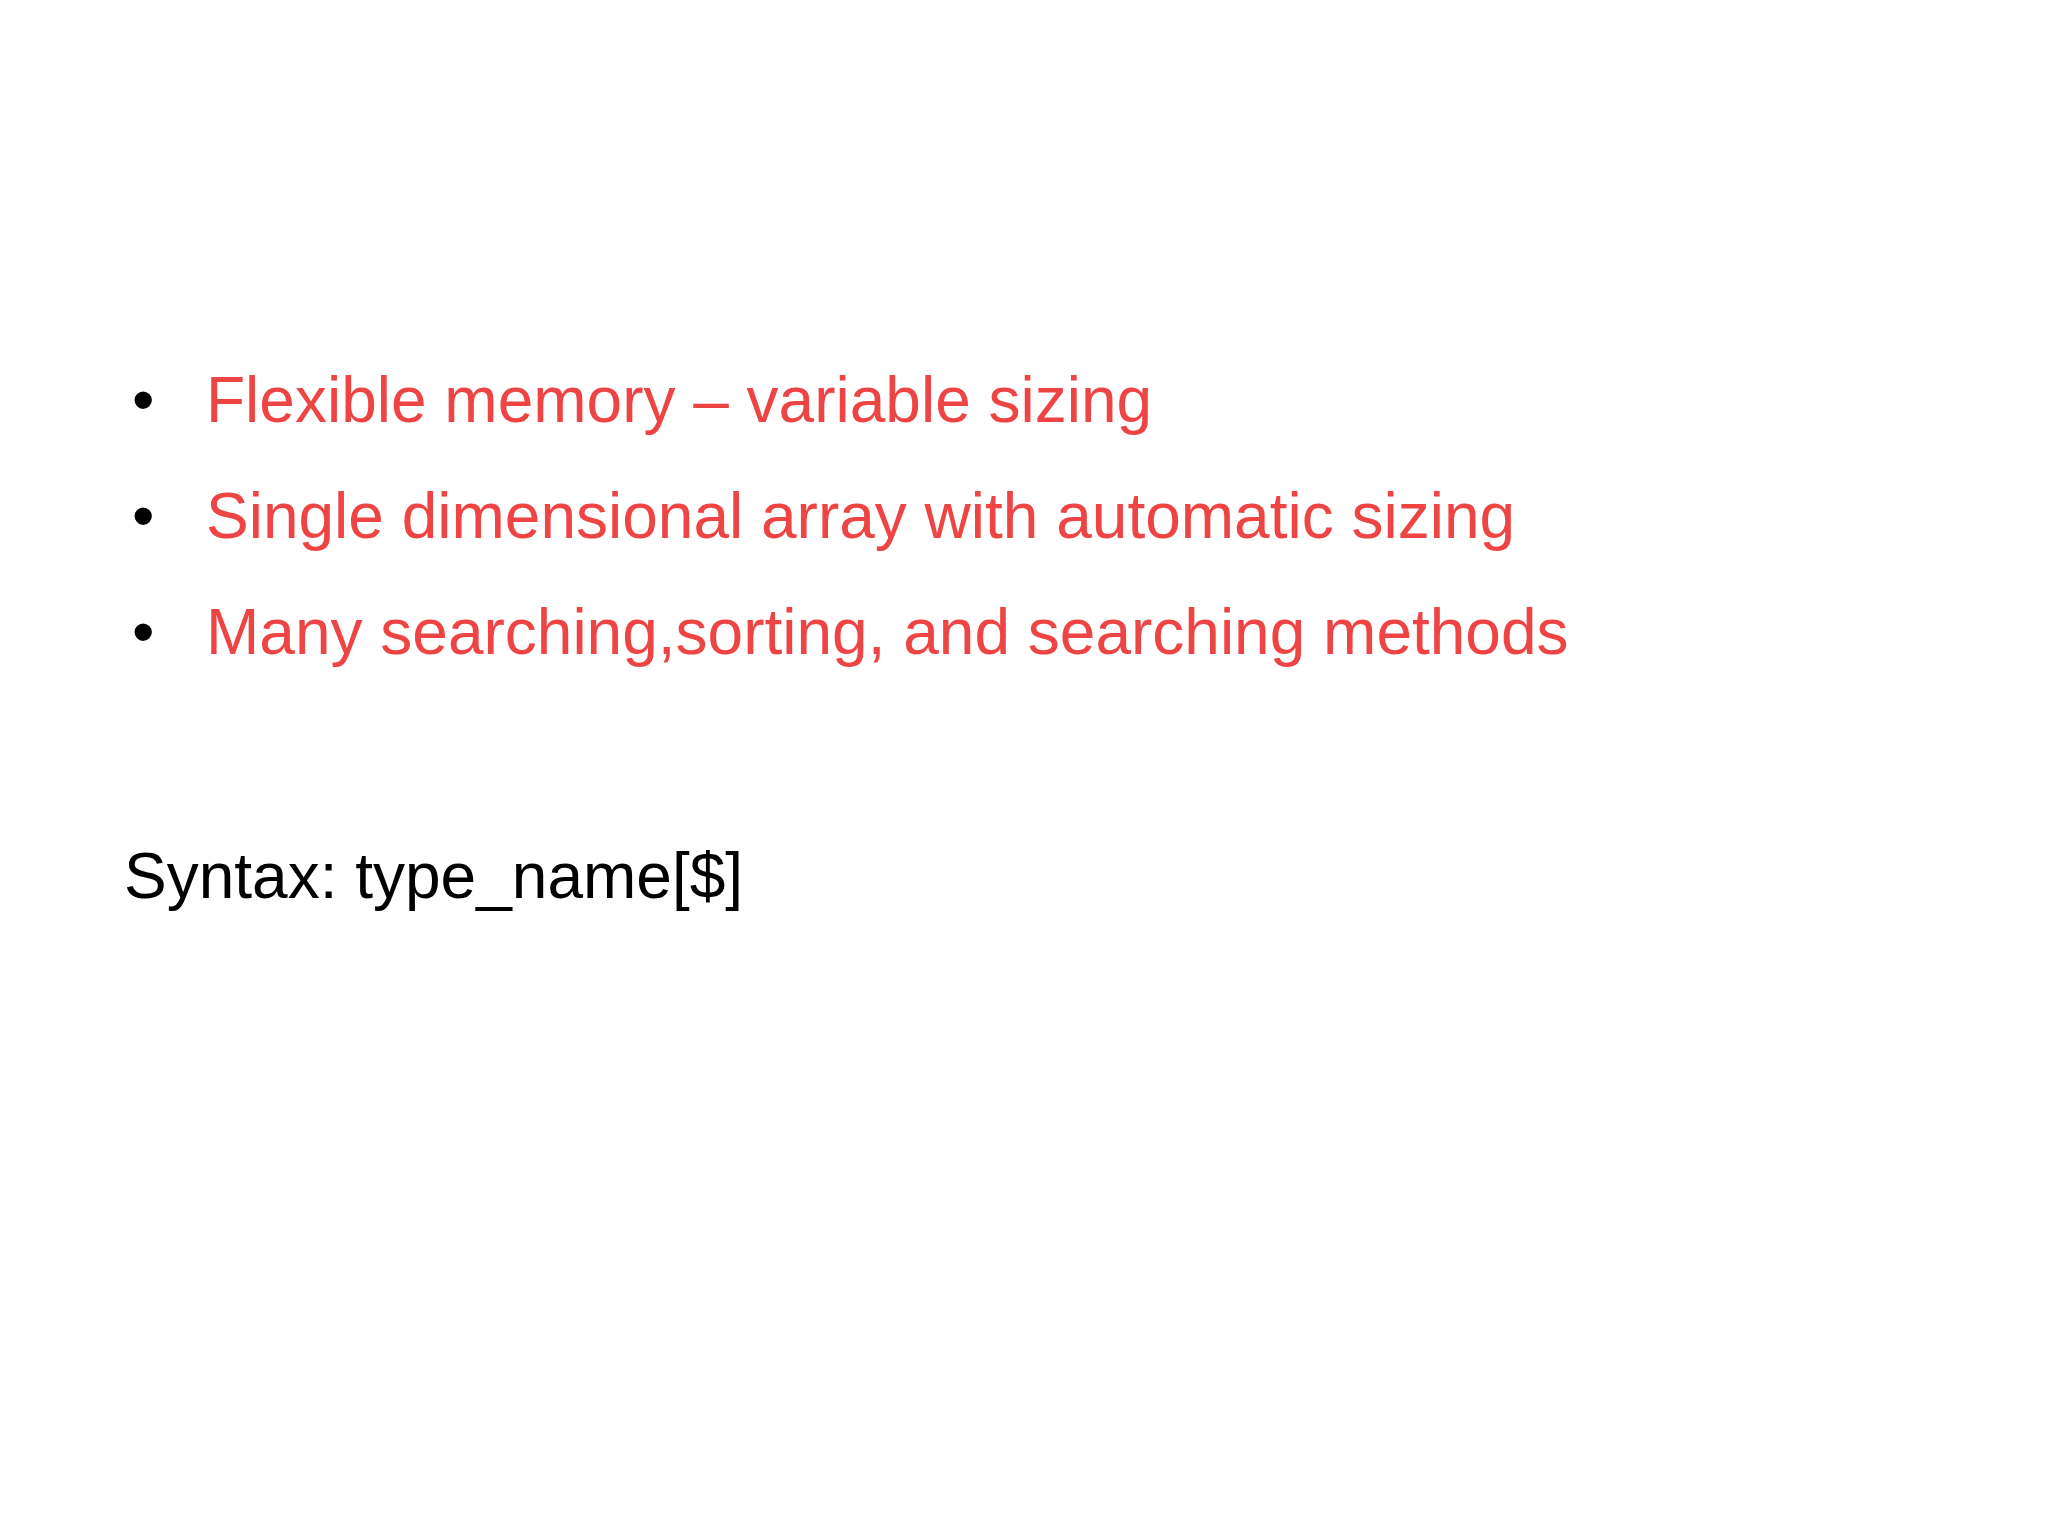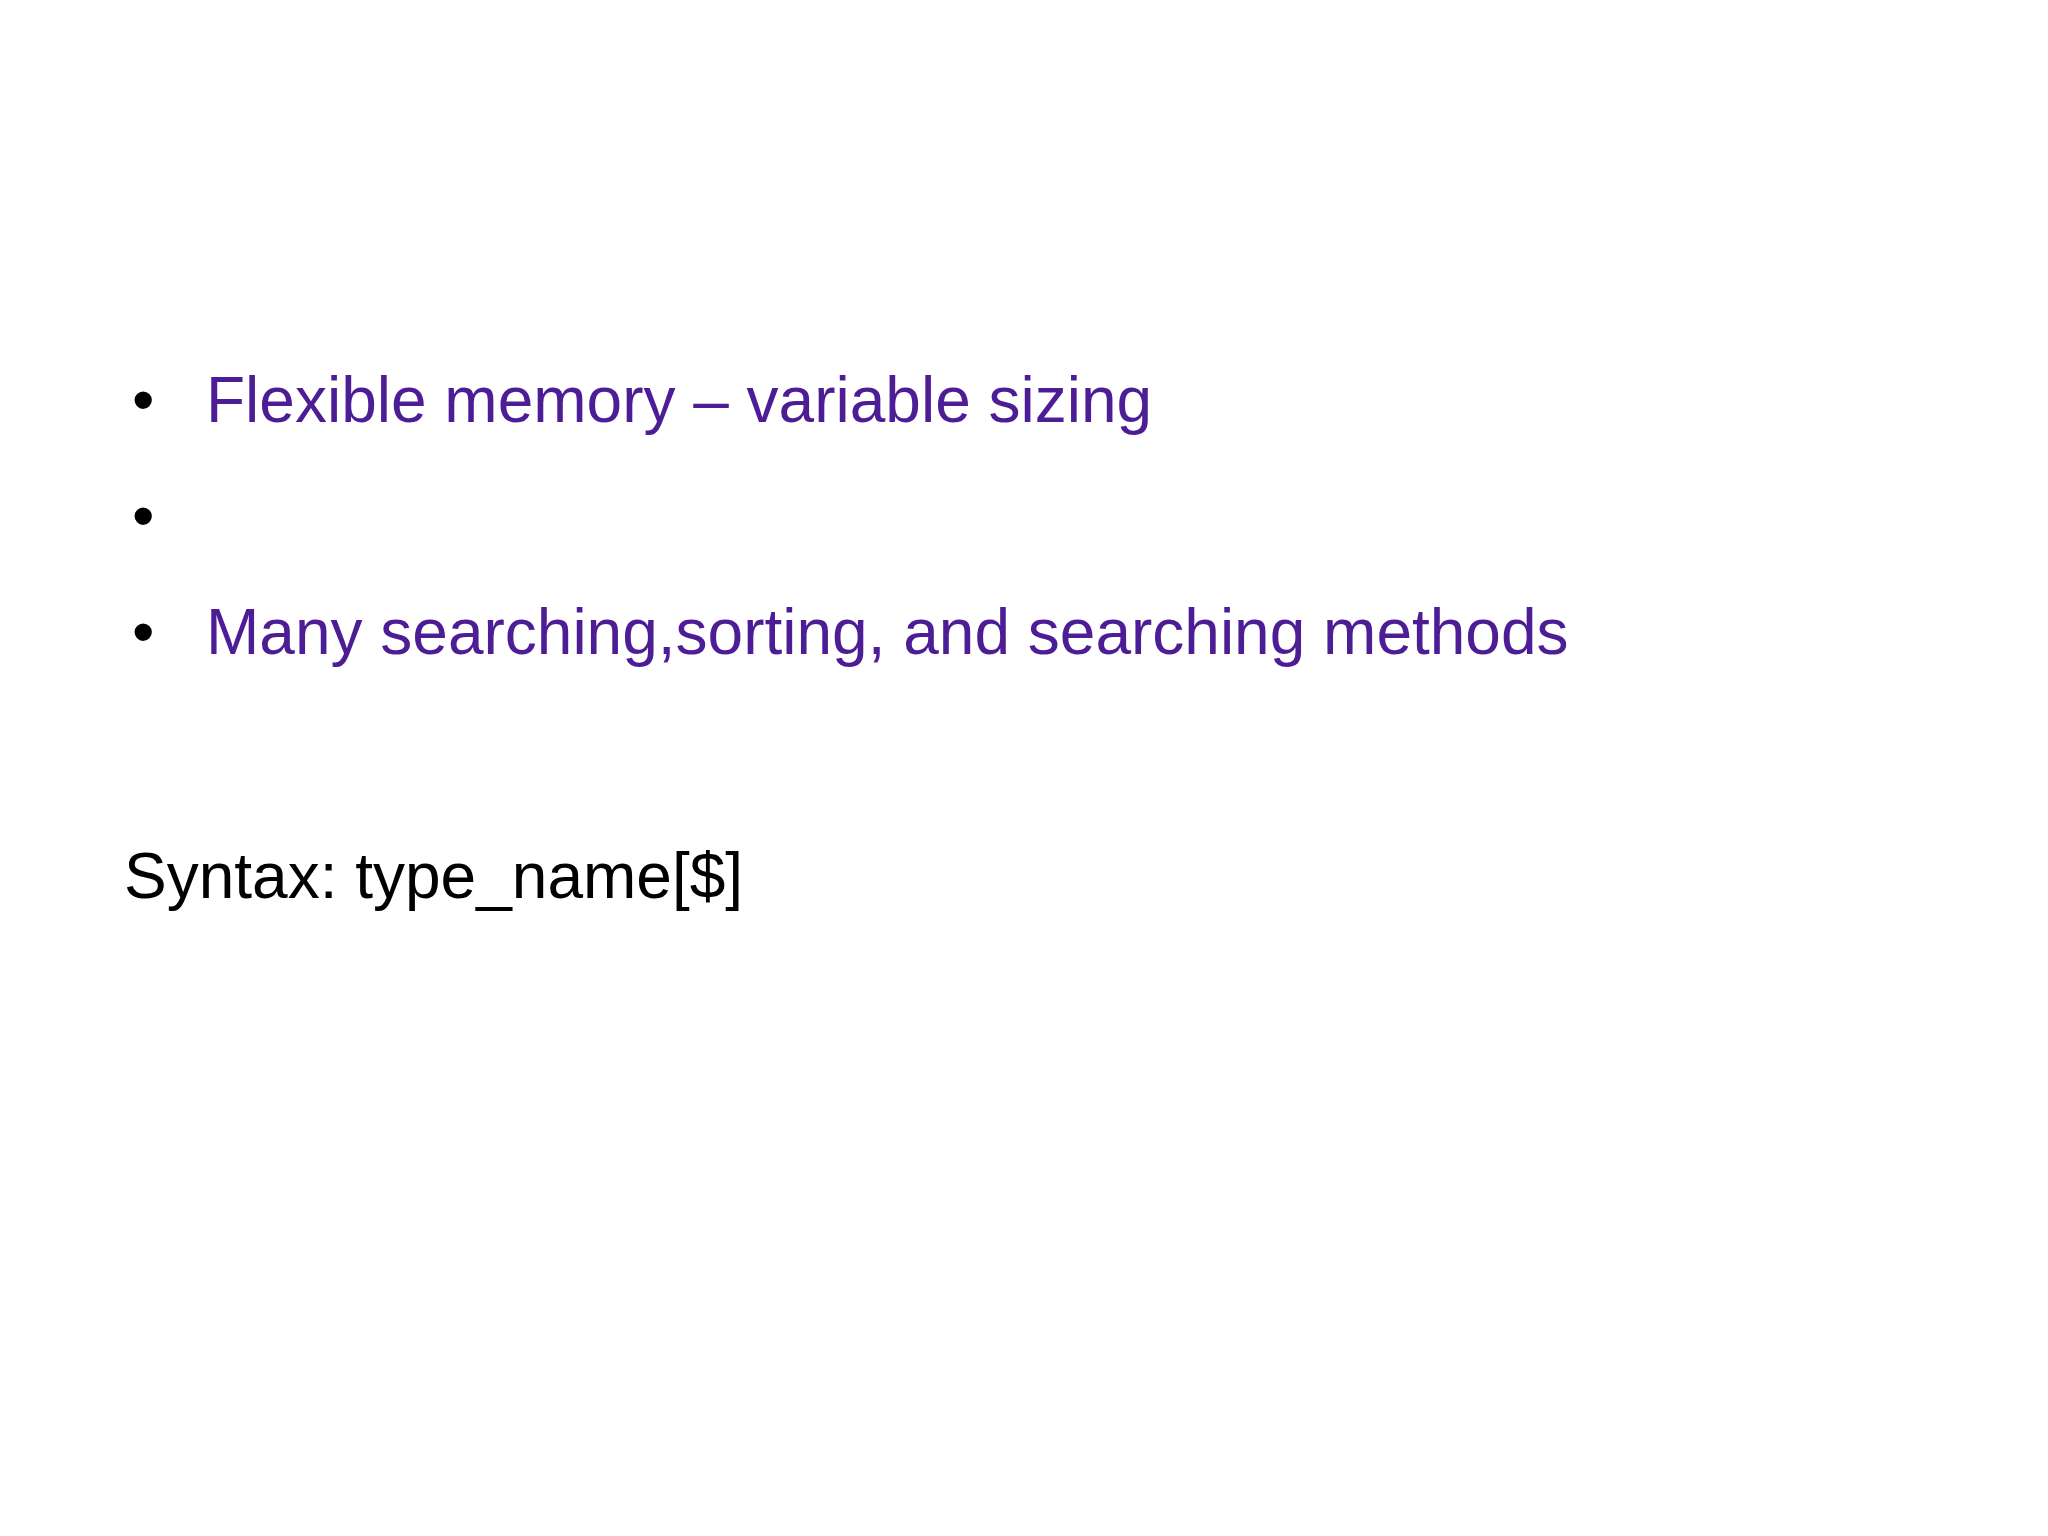--- a/index.html
+++ b/index.html
@@ -65,21 +65,21 @@
     box-sizing: border-box;
     color: #000000;
     user-select: none;
   }
 
   .bullet-text {
     flex: 1 1 auto;
     font-size: 64px;
     line-height: 1.28;
     font-weight: 400;
-    color: #4c1d95;
+    color: #ef4444;
     max-width: 1540px;
   }
 
   
   .blank-line {
     height: 128px;
   }
 
   .plain-row {
     display: flex;
@@ -102,20 +102,21 @@
 
   <div id="body-block">
 
     <div class="bullet-row">
       <span class="bullet-marker">•</span>
       <span class="bullet-text">Flexible memory – variable sizing</span>
     </div>
 
     <div class="bullet-row">
       <span class="bullet-marker">•</span>
+      <span class="bullet-text">Single dimensional array with automatic sizing</span>
     </div>
 
     <div class="bullet-row">
       <span class="bullet-marker">•</span>
       <span class="bullet-text">Many searching,sorting, and searching methods</span>
     </div>
 
     <div class="blank-line"></div>
 
     <div class="plain-row">

